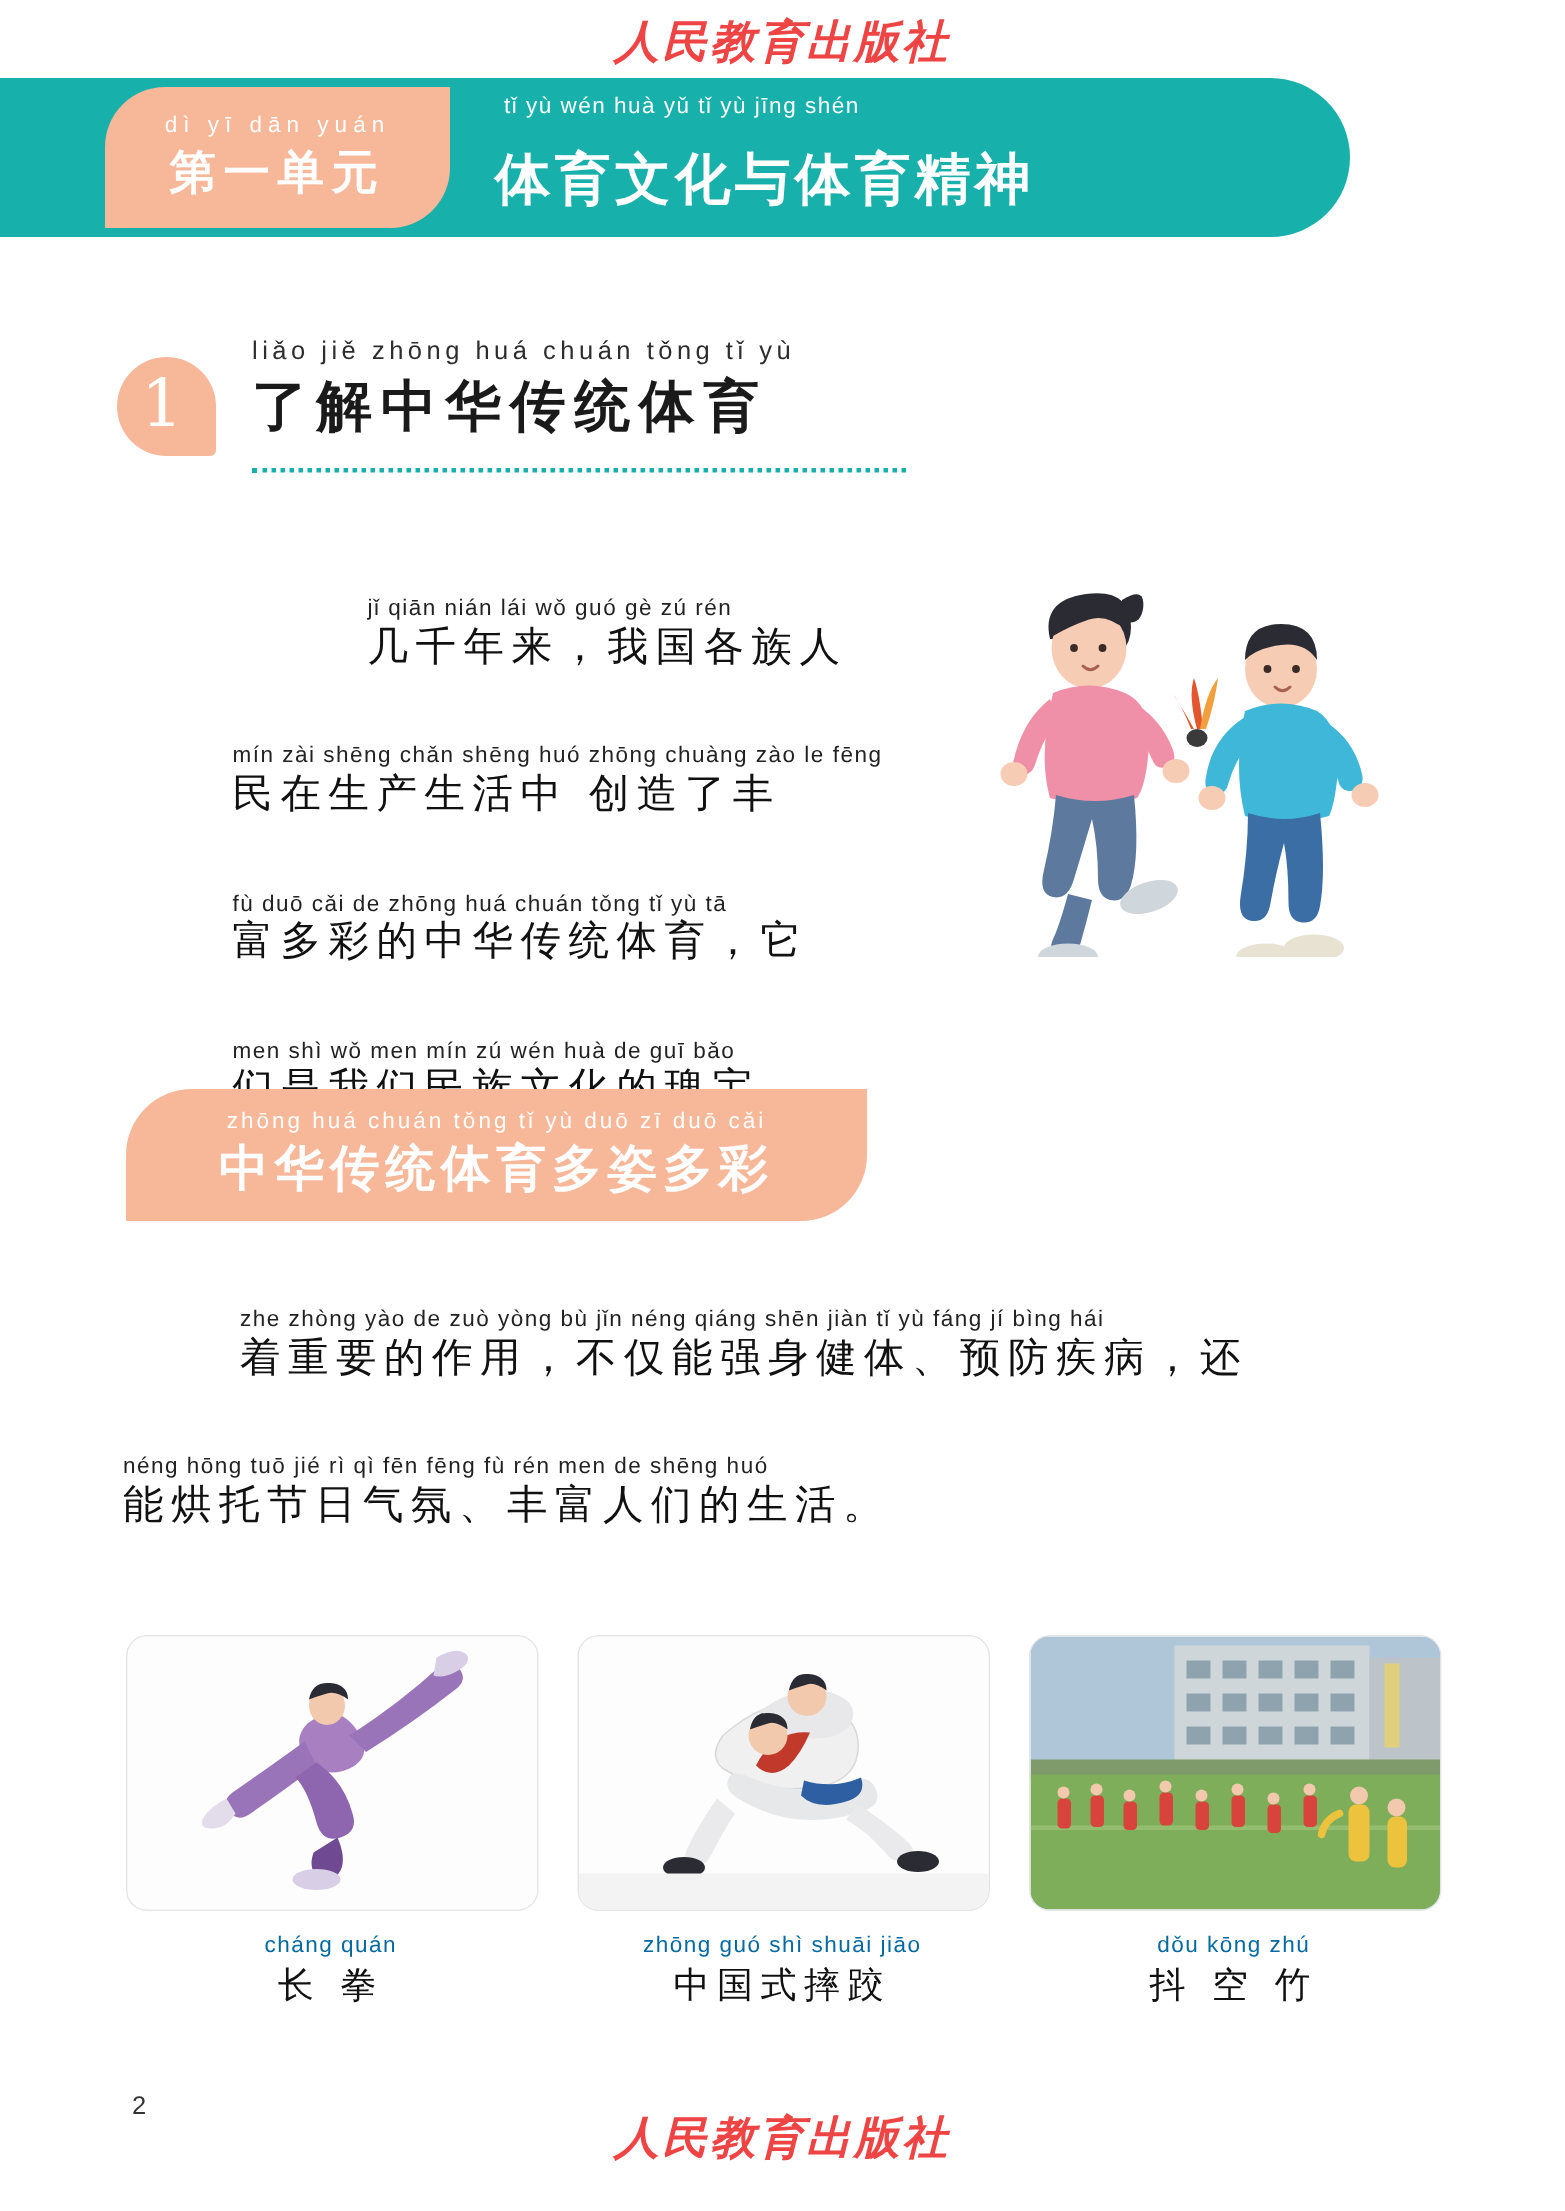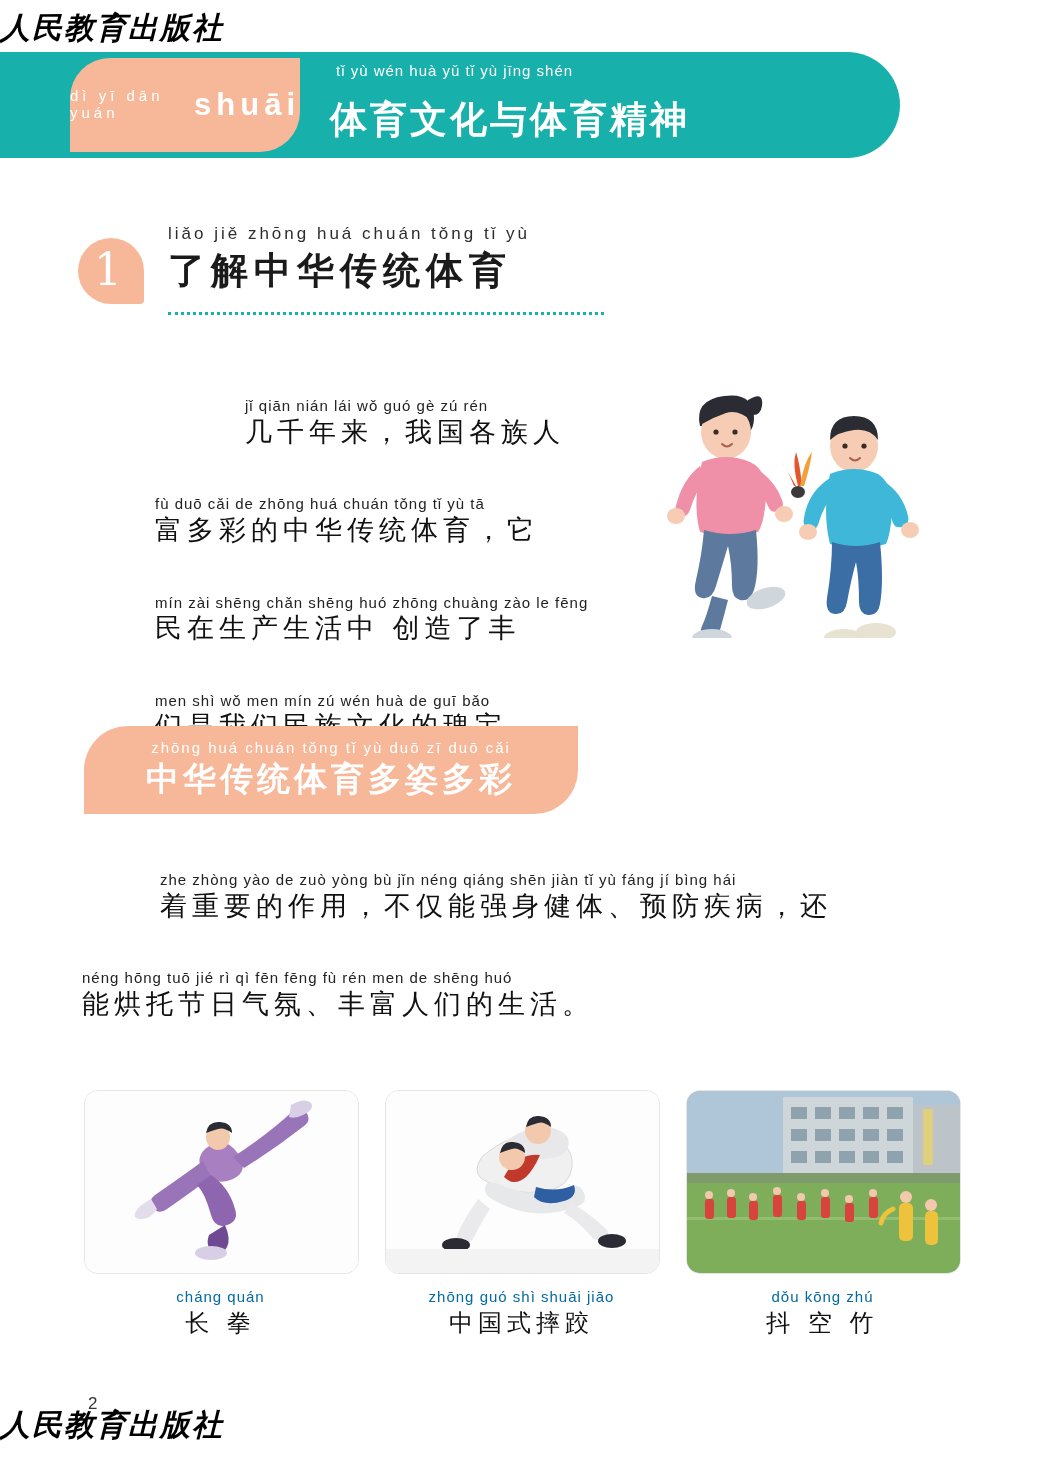--- a/index.html
+++ b/index.html
@@ -16,24 +16,25 @@
     height: 1474px;
     background: #ffffff;
     overflow: hidden;
   }
 
   
   .publisher {
     position: absolute;
     left: 0;
     width: 100%;
+    text-align: center;
     font-family: "DejaVu Serif", serif;
     font-weight: bold;
     font-style: italic;
-    color: #000000;
+    color: #ef4444;
     letter-spacing: 2px;
     white-space: nowrap;
   }
   .publisher-top { top: 8px; font-size: 30px; }
   .publisher-bottom { bottom: 28px; font-size: 30px; }
 
   
   .unit-banner {
     position: absolute;
     left: 0;
@@ -48,21 +49,21 @@
     position: absolute;
     left: 70px;
     top: 58px;
     width: 230px;
     height: 94px;
     background: #f7b799;
     border-top-left-radius: 40px;
     border-bottom-right-radius: 40px;
     color: #ffffff;
     display: flex;
-    flex-direction: row;
+    flex-direction: column;
     align-items: center;
     justify-content: center;
   }
   .unit-chip .py {
     font-size: 15px;
     letter-spacing: 4px;
     margin-bottom: 2px;
   }
   .unit-chip .hz {
     font-size: 31px;
@@ -269,21 +270,21 @@
 </head>
 <body>
 
 <div class="page">
 
   <div class="publisher publisher-top">人民教育出版社</div>
 
   <div class="unit-banner"></div>
   <div class="unit-chip">
     <div class="py">dì  yī  dān  yuán</div>
-    <div class="hz">shuāi</div>
+    <div class="hz">第一单元</div>
   </div>
   <div class="unit-title">
     <div class="py">tǐ   yù   wén  huà   yǔ   tǐ   yù   jīng  shén</div>
     <div class="hz">体育文化与体育精神</div>
   </div>
 
   <div class="section-number">
     <div class="leaf"></div>
     <div class="num">1</div>
   </div>
@@ -293,26 +294,26 @@
     <div class="hz">了解中华传统体育</div>
   </div>
   <div class="dotted-rule"></div>
 
   <div class="para-1">
     <div class="ruby-line">
       <div class="py">jǐ  qiān nián lái      wǒ guó gè  zú  rén</div>
       <div class="hz">几千年来，我国各族人</div>
     </div>
     <div class="ruby-line">
+      <div class="py">mín zài shēng chǎn shēng huó zhōng chuàng zào  le fēng</div>
+      <div class="hz">民在生产生活中 创造了丰</div>
+    </div>
+    <div class="ruby-line">
       <div class="py">fù  duō cǎi  de  zhōng huá chuán tǒng tǐ  yù       tā</div>
       <div class="hz">富多彩的中华传统体育，它</div>
-    </div>
-    <div class="ruby-line">
-      <div class="py">mín zài shēng chǎn shēng huó zhōng chuàng zào  le fēng</div>
-      <div class="hz">民在生产生活中 创造了丰</div>
     </div>
     <div class="ruby-line">
       <div class="py">men shì  wǒ men mín  zú  wén huà  de  guī bǎo</div>
       <div class="hz">们是我们民族文化的瑰宝。</div>
     </div>
   </div>
 
   <div class="illus-kids">
     <svg viewBox="0 0 290 272" width="290" height="272" aria-hidden="true">
 

